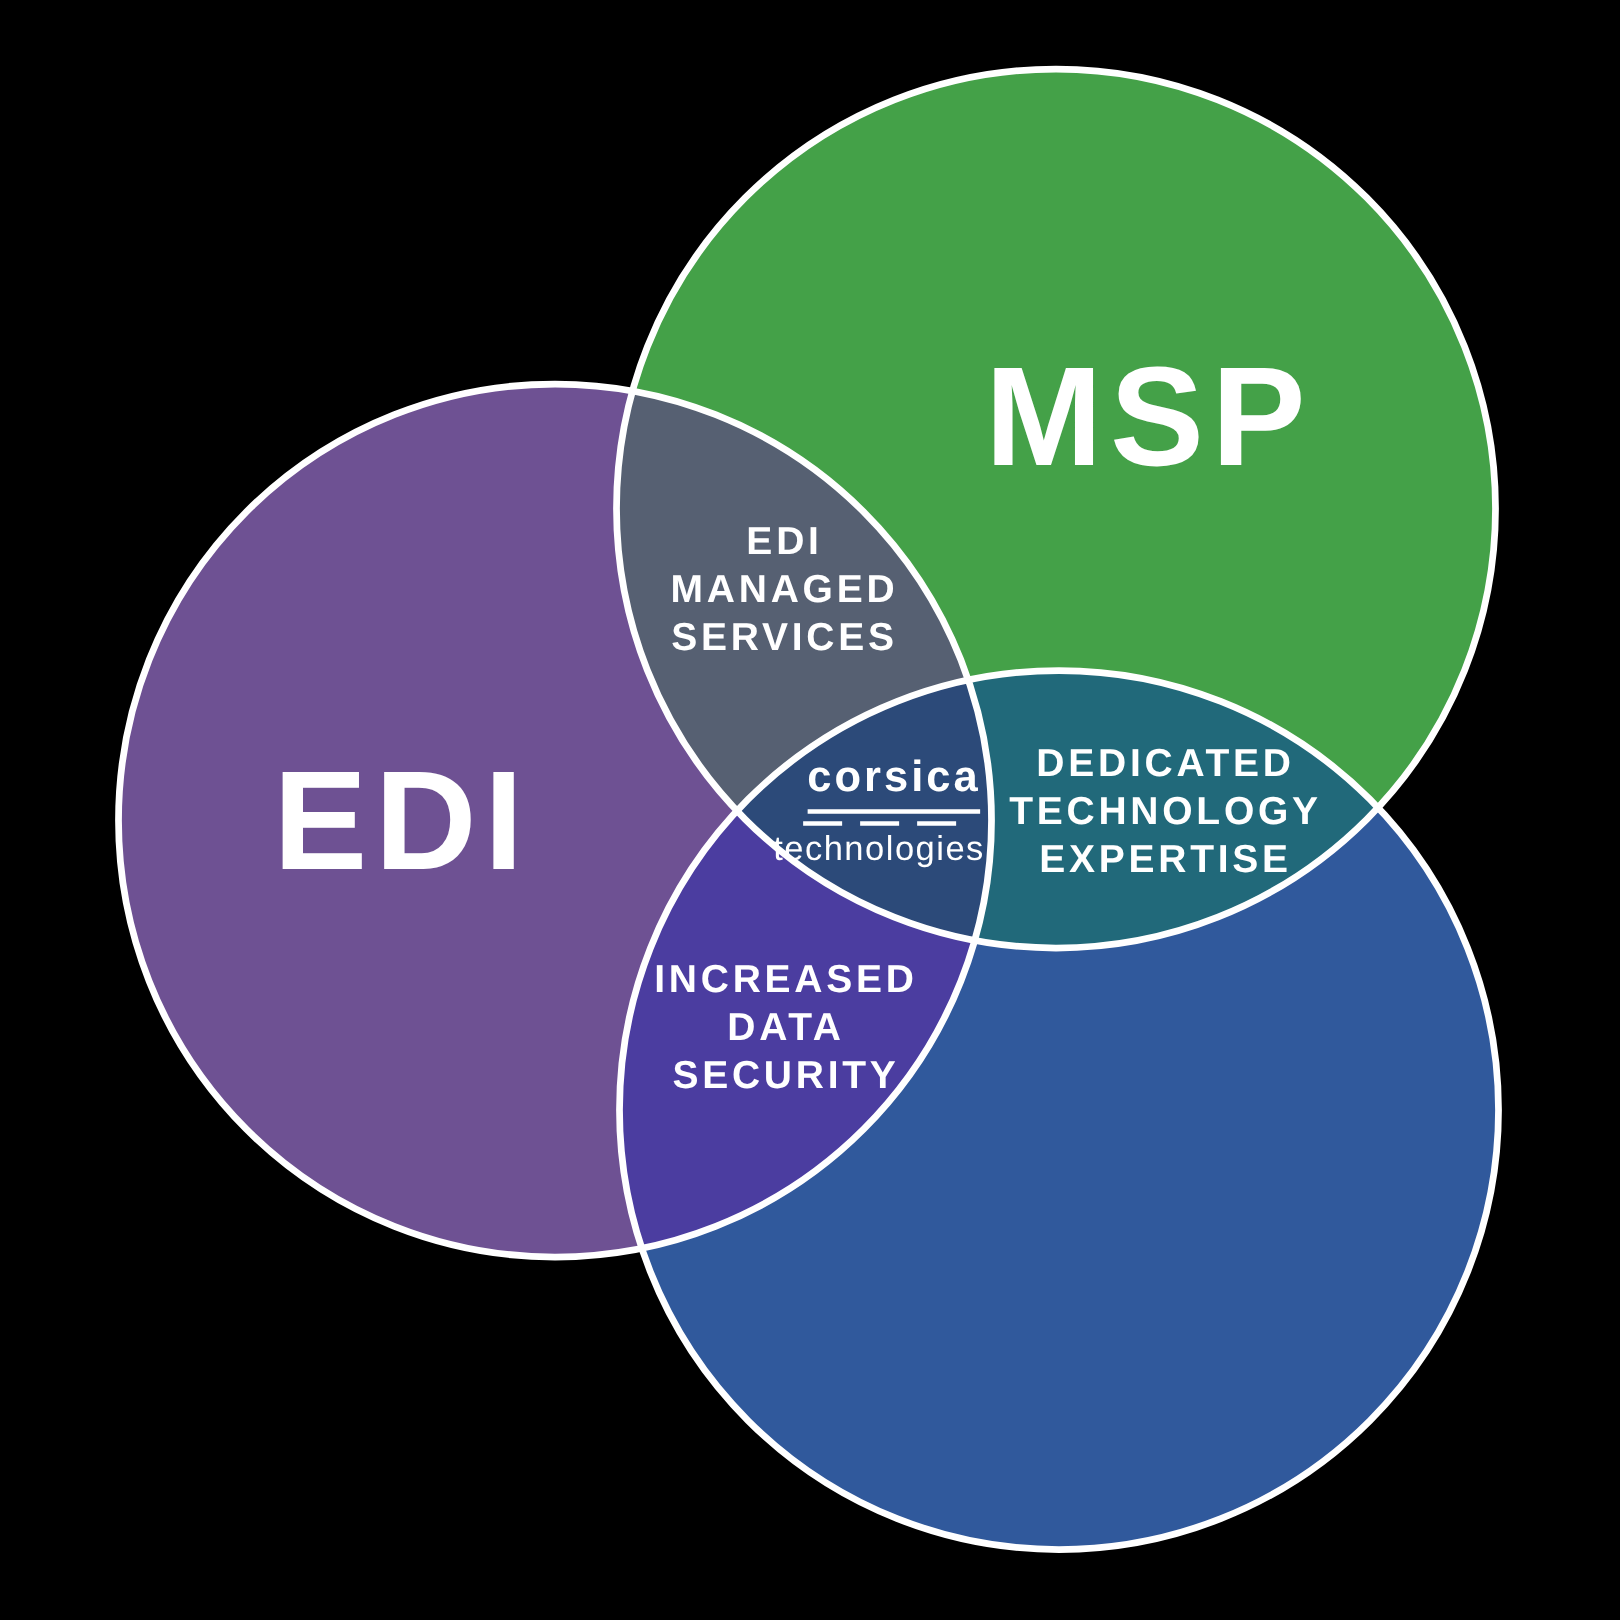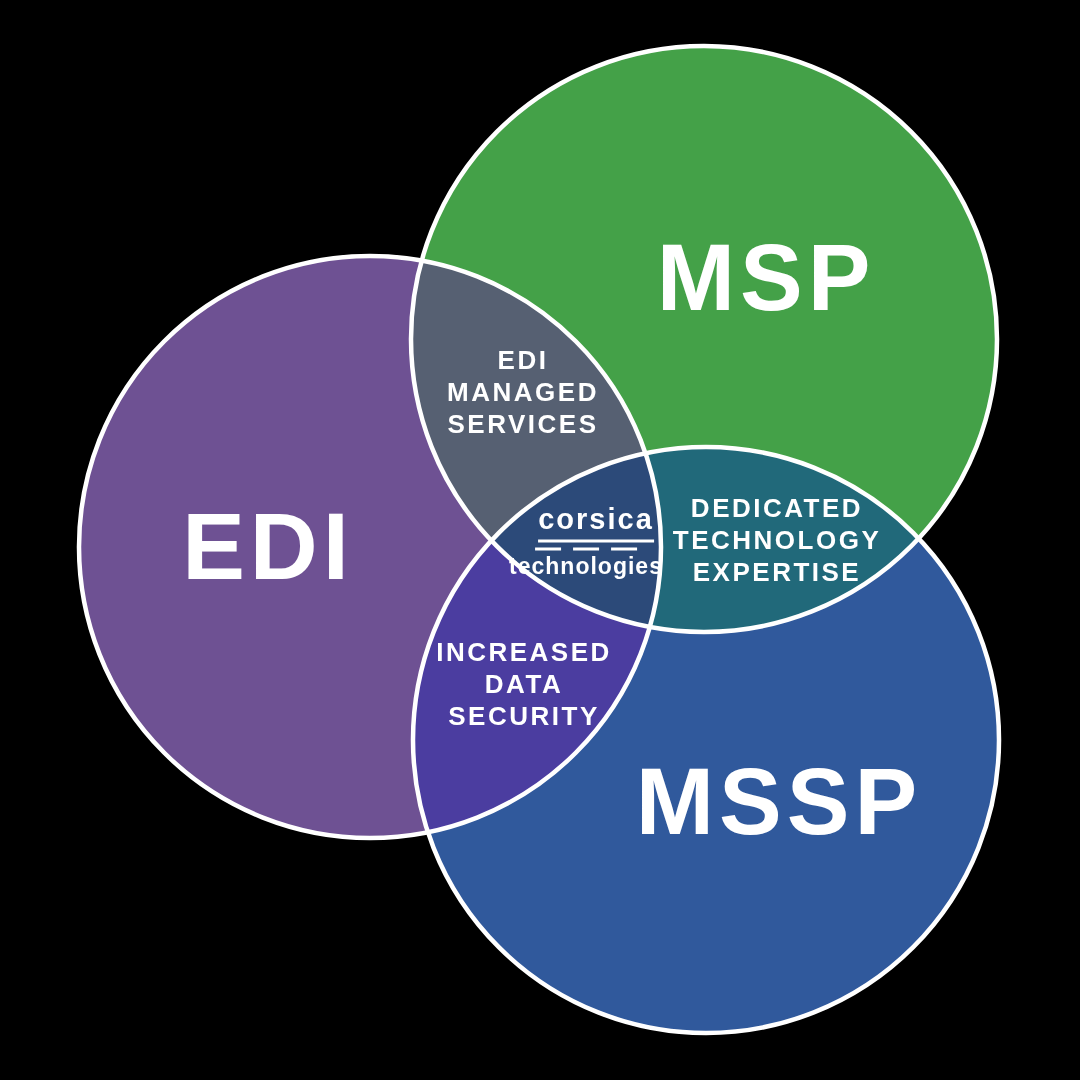--- a/index.html
+++ b/index.html
@@ -74,21 +74,21 @@
   }
   .logo-dashes span {
     display: block;
     width: 26px;
     height: 3px;
     background: #ffffff;
   }
   .logo-sub {
     margin-top: 4px;
     font-size: 23px;
-    font-weight: 700;
+    font-weight: 400;
     letter-spacing: 1px;
     line-height: 1;
   }
 </style>
 </head>
 <body>
 
 <div class="canvas">
 
   <svg width="1080" height="1080" viewBox="0 0 1080 1080">
@@ -121,21 +121,20 @@
       </g>
     </g>
 
     <circle cx="370" cy="547" r="291" fill="none" stroke-width="4.5" stroke="#ffffff"></circle>
     <circle cx="704" cy="339" r="293" fill="none" stroke-width="4.5" stroke="#ffffff"></circle>
     <circle cx="706" cy="740" r="293" fill="none" stroke-width="4.5" stroke="#ffffff"></circle>
   </svg>
 
   <div class="label big" id="label-msp">MSP</div>
   <div class="label big" id="label-edi">EDI</div>
-  <div class="label big" id="label-mssp">MSSP</div>
 
   <div class="label overlap" id="label-edi-msp">EDI
 MANAGED
 SERVICES</div>
   <div class="label overlap" id="label-edi-mssp">INCREASED
 DATA
 SECURITY</div>
   <div class="label overlap" id="label-msp-mssp">DEDICATED
 TECHNOLOGY
 EXPERTISE</div>

